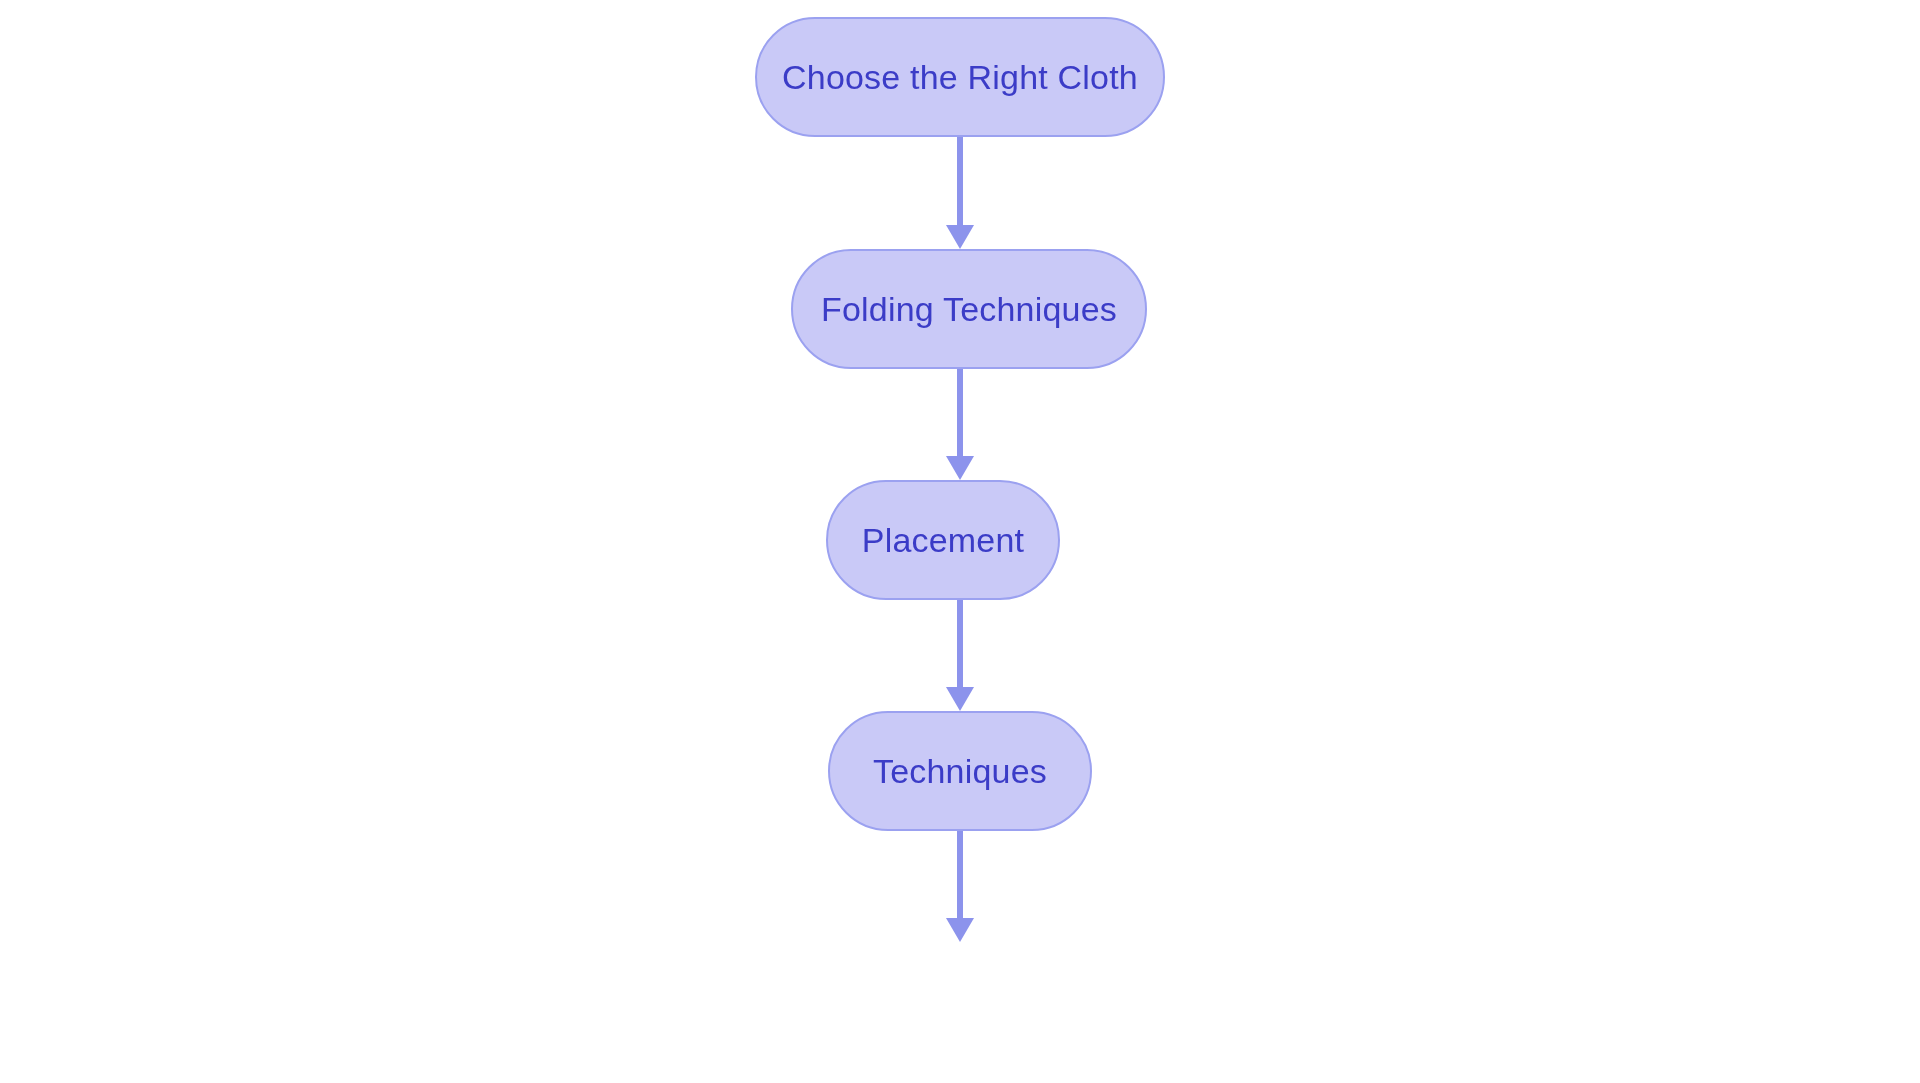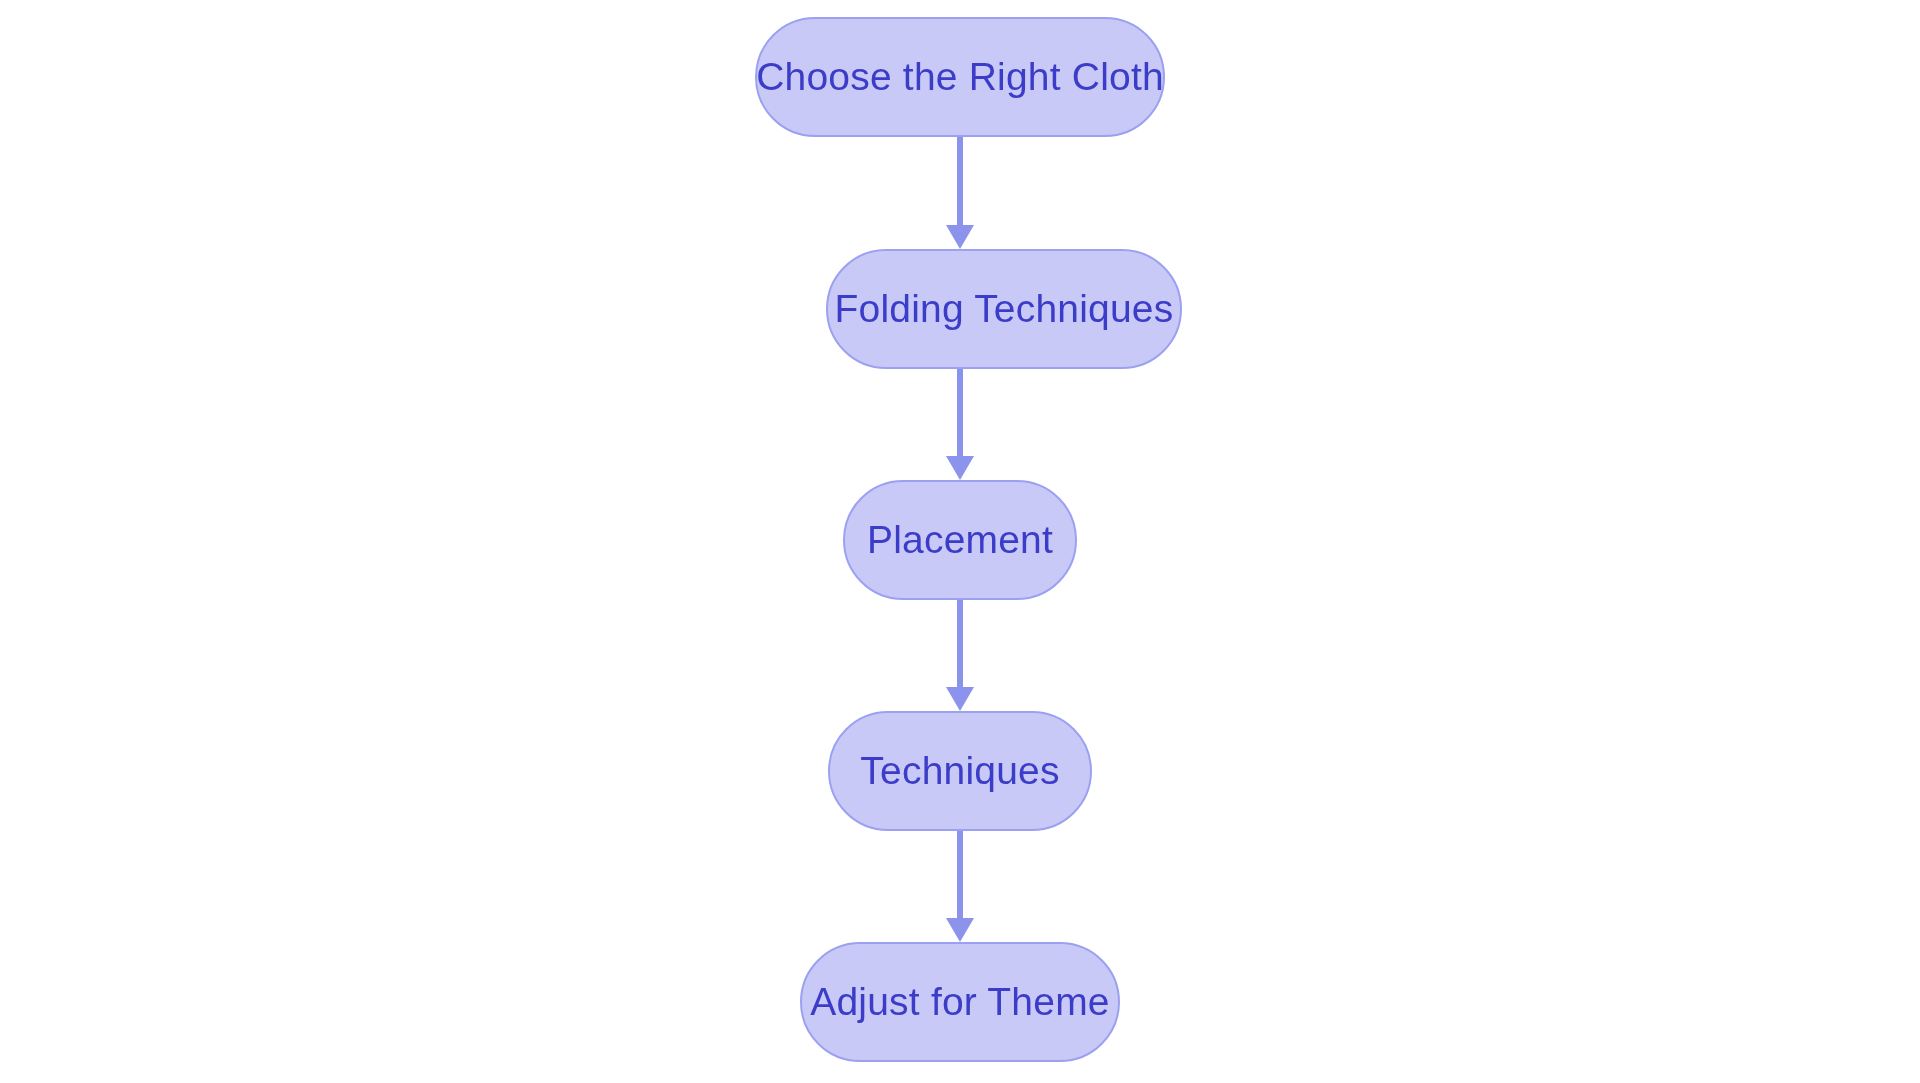--- a/index.html
+++ b/index.html
@@ -21,29 +21,29 @@
     box-sizing: border-box;
     background: #c9c9f7;
     border: 2px solid #9ba1f0;
     border-radius: 60px;
     display: flex;
     align-items: center;
     justify-content: center;
   }
   .node-label {
     color: #3b3cc7;
-    font-size: 39px;
+    font-size: 34px;
     font-weight: 400;
     letter-spacing: 0.2px;
     white-space: nowrap;
     text-align: center;
   }
   .n1 { left: 755px; top: 17px;  width: 410px; }
-  .n2 { left: 826px; top: 249px; width: 356px; }
-  .n3 { left: 843px; top: 480px; width: 234px; }
+  .n2 { left: 791px; top: 249px; width: 356px; }
+  .n3 { left: 826px; top: 480px; width: 234px; }
   .n4 { left: 828px; top: 711px; width: 264px; }
   .n5 { left: 800px; top: 942px; width: 320px; }
 
   .arrow {
     position: absolute;
     left: 946px;
     width: 28px;
   }
   .a1 { top: 137px; height: 112px; }
   .a2 { top: 369px; height: 111px; }
@@ -103,17 +103,14 @@
 
   <div class="node n4">
     <span class="node-label">Techniques</span>
   </div>
 
   <div class="arrow a4">
     <div class="arrow-line"></div>
     <div class="arrow-head"></div>
   </div>
 
-  <div class="node n5">
-    <span class="node-label">Adjust for Theme</span>
-  </div>
 
 </div>
 
 </body></html>

